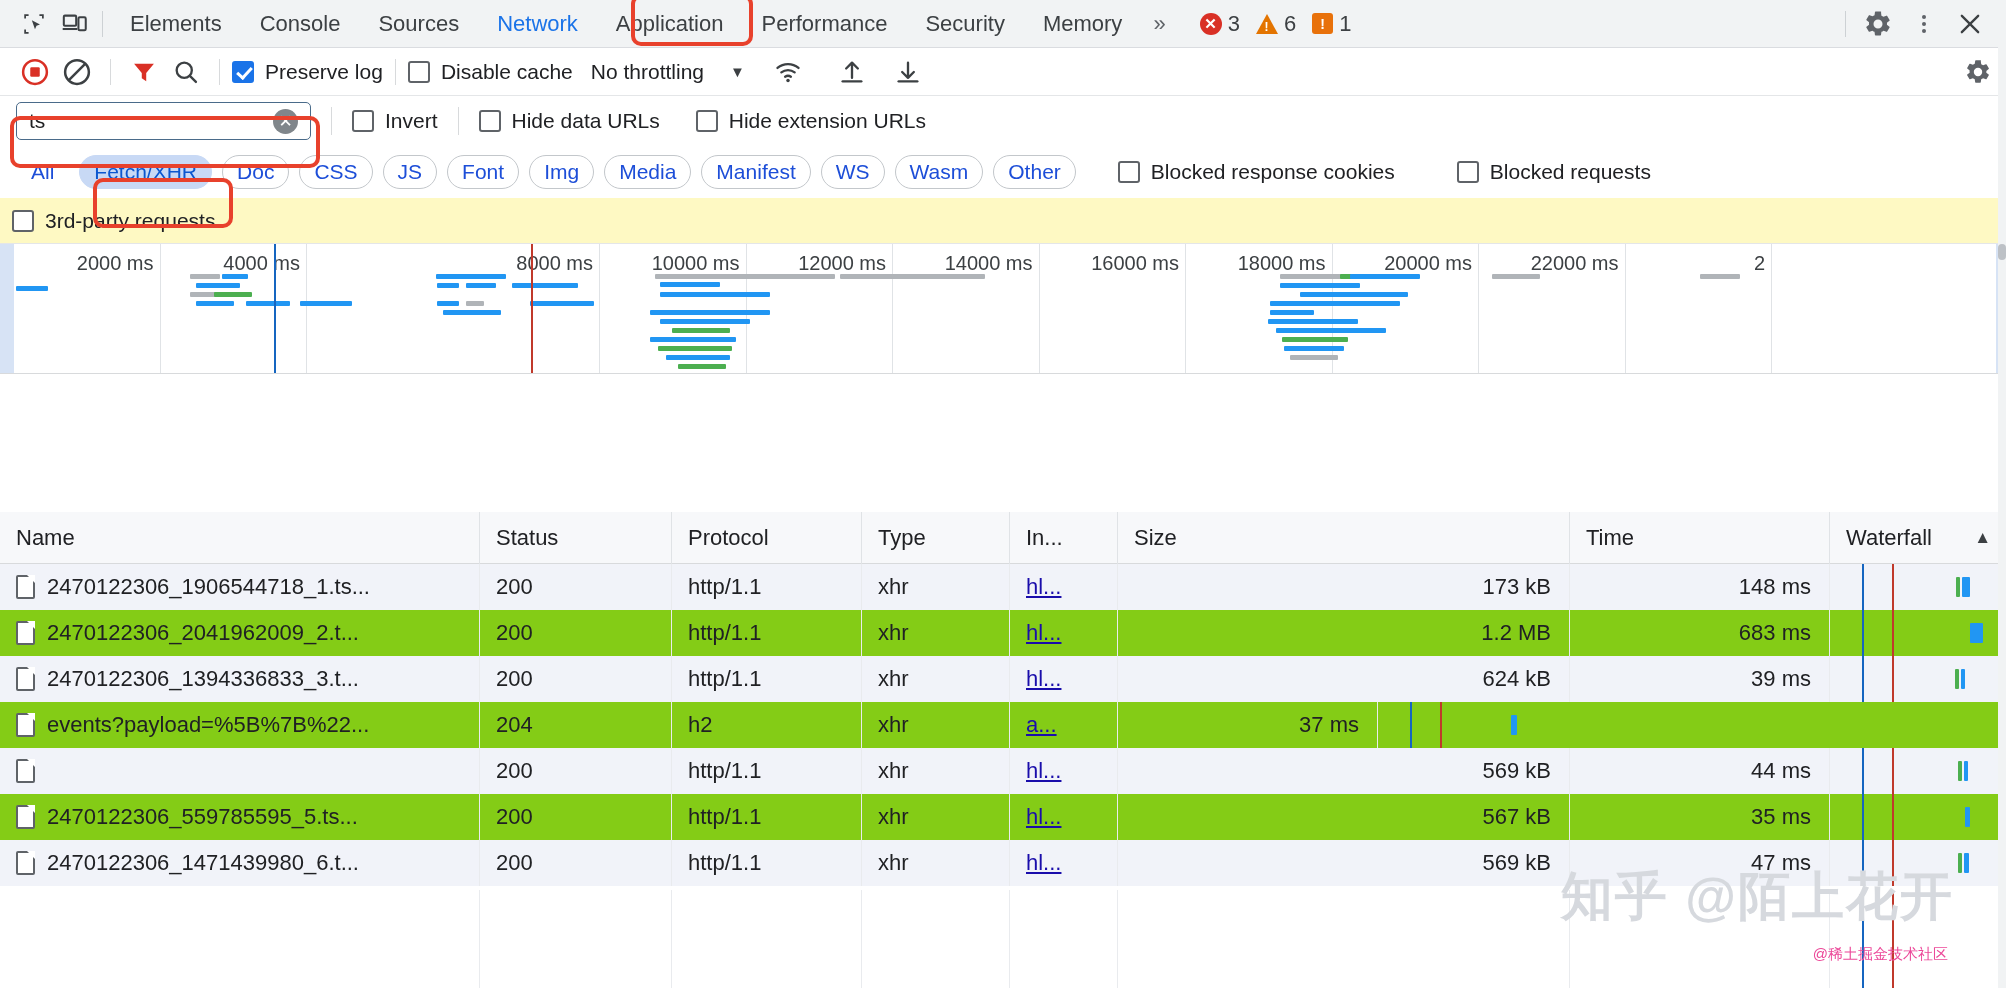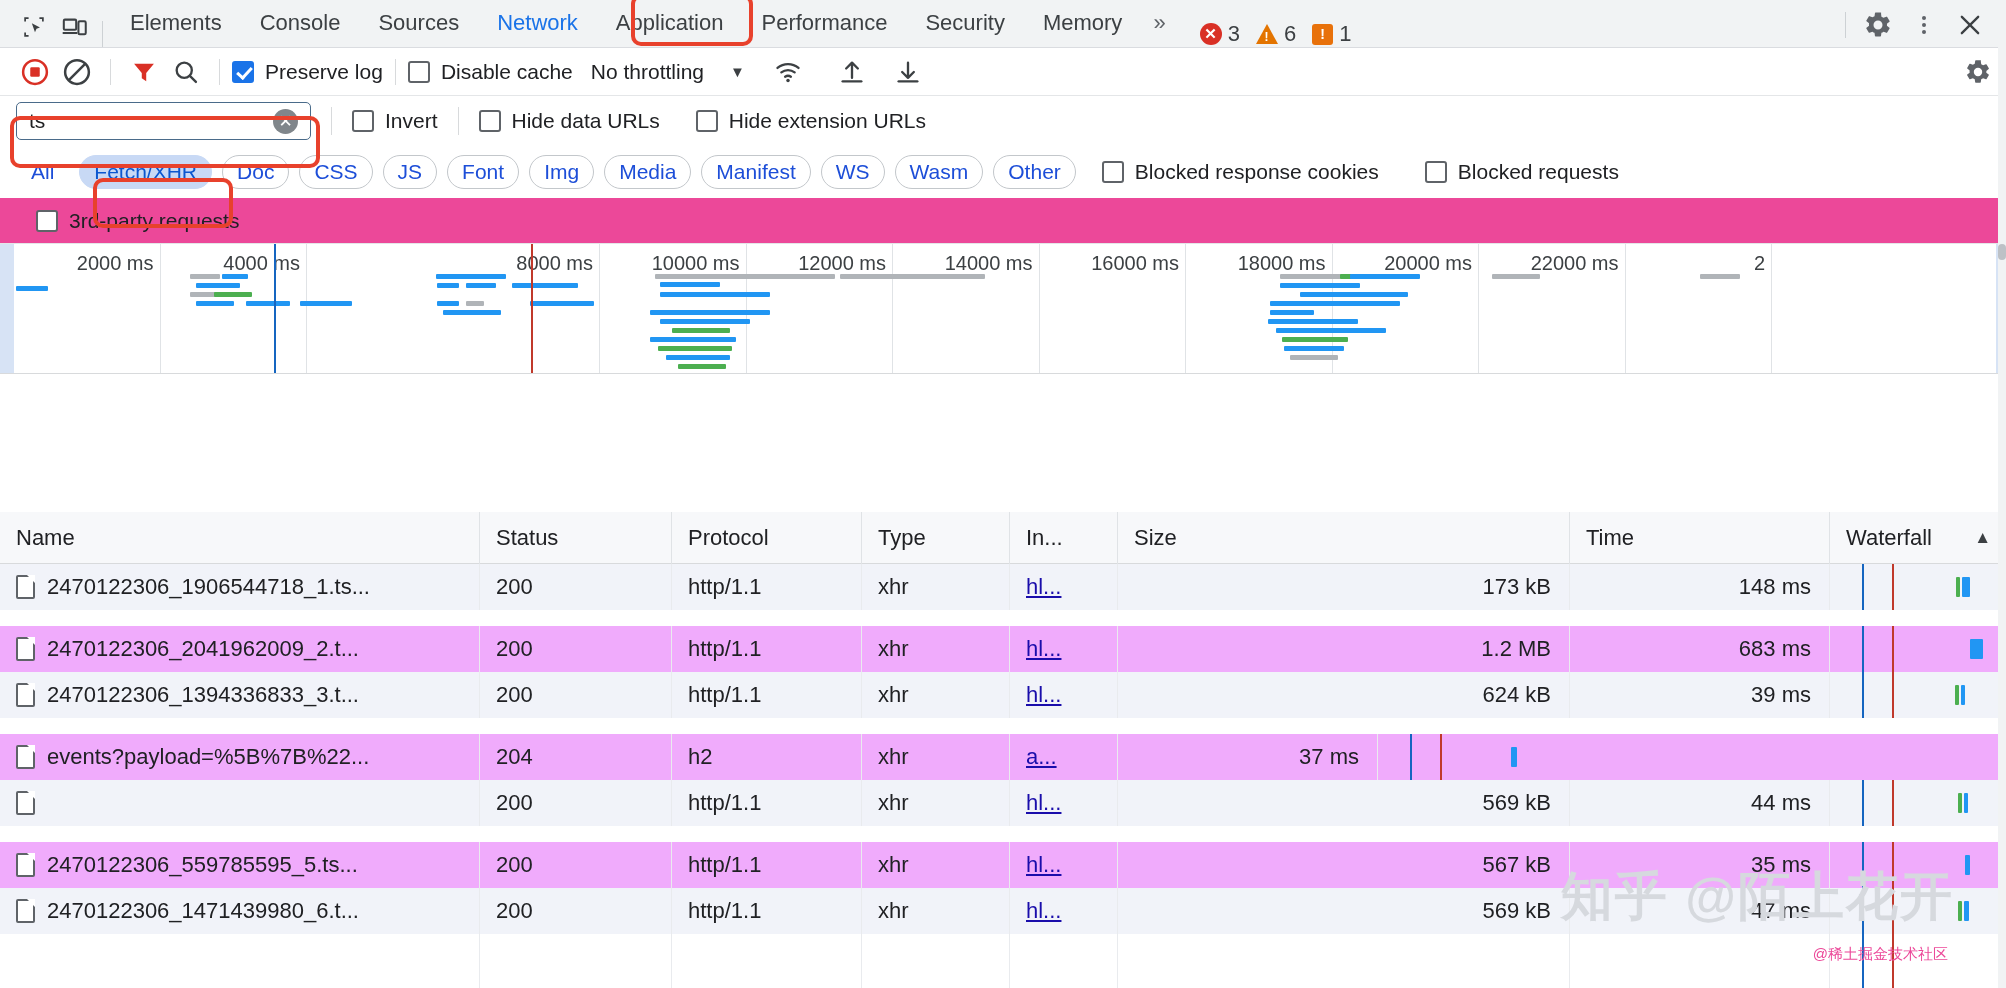--- a/index.html
+++ b/index.html
@@ -6,21 +6,21 @@
   html, body {
     width: 2006px; height: 988px;
     background: #ffffff;
     font-family: "Liberation Sans", sans-serif;
     overflow: hidden;
   }
   #app { position: relative; width: 2006px; height: 988px; background:#fff; }
 
   
   .tabbar {
-    height: 48px; display: flex; align-items: flex-end;
+    height: 48px; display: flex; align-items: center;
     background: #f1f3f4; border-bottom: 1px solid #dadce0;
     padding-left: 14px; position: relative;
   }
   .tool-icon {
     width: 40px; height: 40px; display:flex; align-items:center; justify-content:center;
     border-radius: 4px; cursor: pointer; color:#3c4043;
   }
   .tabsep { width:1px; height:26px; background:#cdd1d4; margin:0 8px; }
   .tab {
     font-size: 22px; color: #3c4043; padding: 0 19px; height: 48px;
@@ -86,24 +86,24 @@
   .fb-sep{width:1px;height:28px;background:#d8dadc;margin:0 20px;}
 
   
   .chipbar{height:52px;display:flex;align-items:center;padding-left:16px;background:#fff;position:relative;}
   .chip{
     height:34px;padding:0 14px;border:1px solid #c3c7cb;border-radius:17px;background:#fff;
     display:flex;align-items:center;font-size:21px;color:#1d4ed8;cursor:pointer;margin-right:10px;white-space:nowrap;
   }
   .chip.active{background:#c8d9f5;border-color:#c8d9f5;color:#0b57d0;}
   .chip.plain{border:1px solid transparent;}
-  .chipbar .chk-wrap{margin-left:16px;}
-
-  
-  .thirdbar{height:46px;display:flex;padding-left:36px;background:#ec4899;border-bottom:1px solid #e4e6e8;}
+  .chipbar .chk-wrap{margin-left:32px;}
+
+  
+  .thirdbar{height:46px;display:flex;padding-left:12px;background:#fef9c3;border-bottom:1px solid #e4e6e8;}
 
   
   .overview{height:130px;position:relative;background:#fff;border-bottom:1px solid #d8dadc;overflow:hidden;}
   .ov-left-handle{position:absolute;left:0;top:0;width:14px;height:100%;background:#d7e3f5;}
   .ov-right-handle{position:absolute;right:0;top:0;width:10px;height:100%;background:#d7e3f5;}
   .ruler{position:absolute;top:0;left:0;right:0;height:100%;}
   .tick{position:absolute;top:0;height:100%;border-right:1px solid #e0e3e6;}
   .tick span{
     position:absolute;right:6px;top:8px;font-size:20px;color:#3c4043;white-space:nowrap;
   }
@@ -123,21 +123,21 @@
   .c-status{width:192px;flex:none;}
   .c-protocol{width:190px;flex:none;}
   .c-type{width:148px;flex:none;}
   .c-init{width:108px;flex:none;}
   .c-size{width:452px;flex:none;}
   .c-time{width:260px;flex:none;}
   .c-waterfall{flex:1;min-width:0;}
 
   .trow{display:flex;height:46px;align-items:center;font-size:22px;color:#202124;}
   .trow.odd{background:#f1f3f9;}
-  .trow.even{background:#f0abfc;margin-top:16px;}
+  .trow.even{background:#84cc16;}
   .td{padding-left:16px;height:46px;display:flex;align-items:center;border-right:1px solid #e9ebee;overflow:hidden;white-space:nowrap;}
   .td.num{justify-content:flex-end;padding-right:18px;padding-left:0;}
   .file-ico{
     width:19px;height:24px;flex:none;margin-right:12px;border:2px solid #5f6368;border-radius:2px;
     position:relative;background:#fff;
   }
   .file-ico::after{
     content:"";position:absolute;right:-2px;top:-2px;border-left:8px solid transparent;
     border-top:8px solid #fff;
   }

